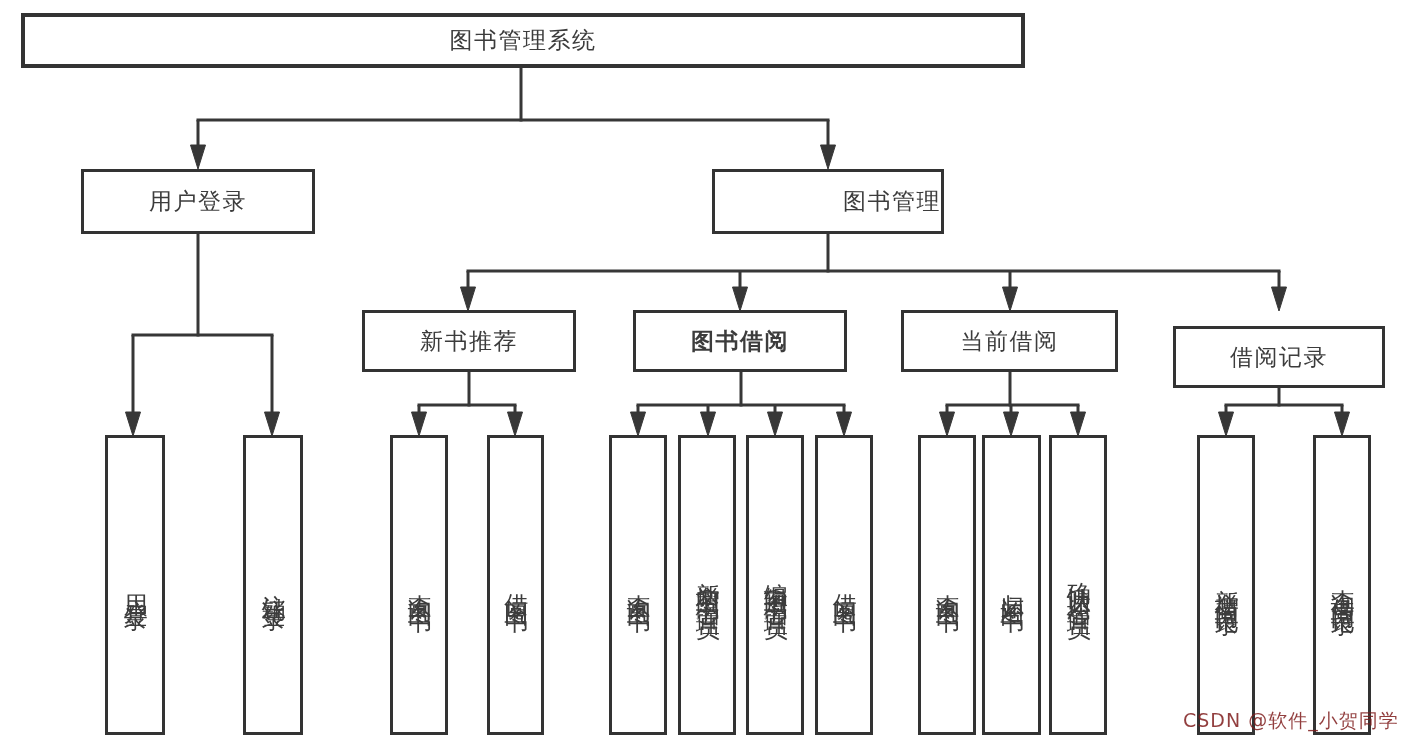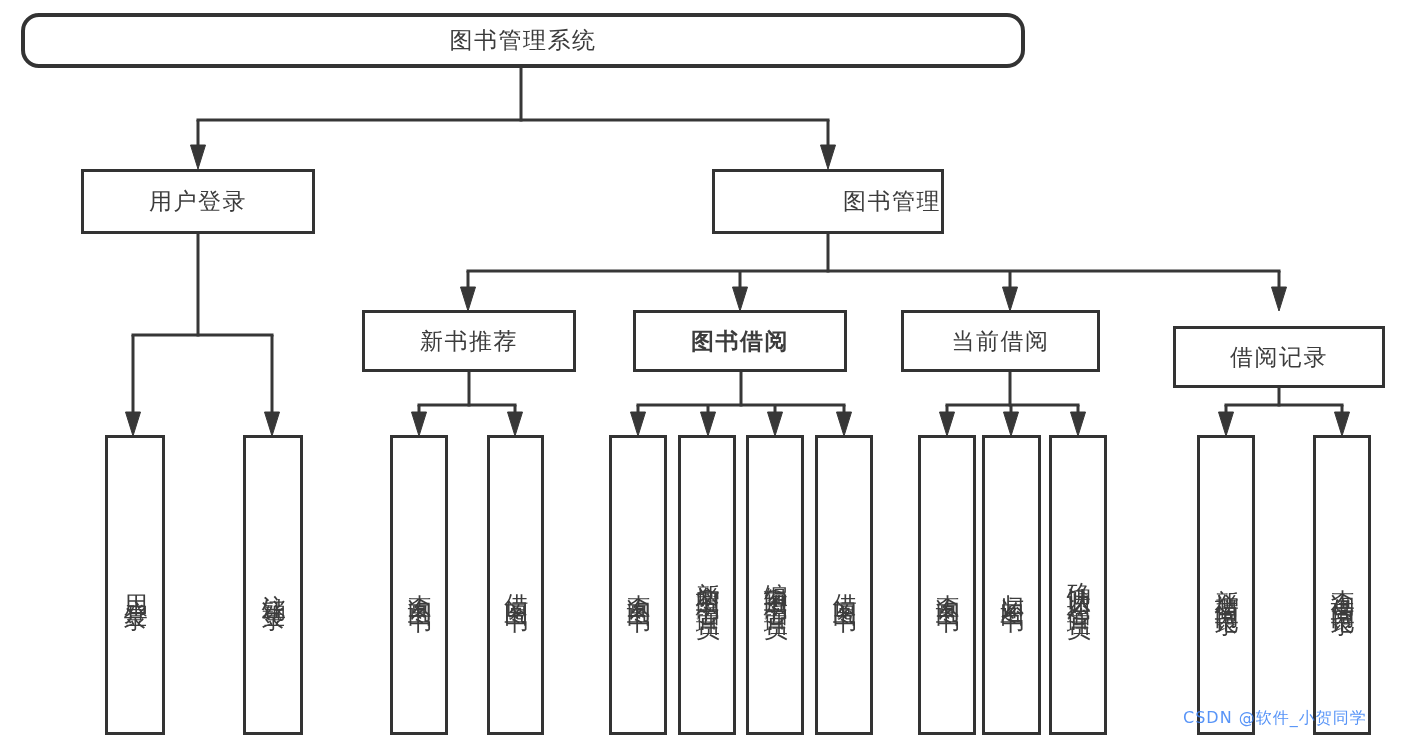--- a/index.html
+++ b/index.html
@@ -40,21 +40,20 @@
     justify-content: center;
   }
   .h-box span {
     font-size: 23px;
     color: #3c3c3c;
     letter-spacing: 1.5px;
     white-space: nowrap;
   }
   .root-box {
     border-width: 4px;
-    border-radius: 18px;
   }
   .v-box {
     position: absolute;
     top: 435px;
     height: 300px;
     box-sizing: border-box;
     border: 3px solid #333333;
     background: #ffffff;
     display: flex;
     align-items: center;
@@ -66,23 +65,23 @@
     font-size: 24px;
     letter-spacing: 5px;
     line-height: 1.15;
     color: #3c3c3c;
     white-space: nowrap;
   }
   .watermark {
     position: absolute;
     left: 1183px;
     top: 708px;
-    font-size: 16px;
+    font-size: 19px;
     letter-spacing: 1px;
-    color: #3b82f6;
+    color: #7f1d1d;
     opacity: 0.85;
     white-space: nowrap;
     z-index: 5;
   }
 </style>
 </head>
 <body>
 
 <div class="stage">
 
@@ -172,21 +171,21 @@
   <div class="h-box" style="left:712px; top:169px; width:232px; height:65px;justify-content:flex-end;">
     <span>图书管理</span>
   </div>
 
   <div class="h-box" style="left:362px; top:310px; width:214px; height:62px;">
     <span>新书推荐</span>
   </div>
   <div class="h-box" style="left:633px; top:310px; width:214px; height:62px;font-weight:bold;">
     <span>图书借阅</span>
   </div>
-  <div class="h-box" style="left:901px; top:310px; width:199px; height:62px;">
+  <div class="h-box" style="left:901px; top:310px; width:217px; height:62px;">
     <span>当前借阅</span>
   </div>
   <div class="h-box" style="left:1173px; top:310px; width:212px; height:62px;margin-top:16px;">
     <span>借阅记录</span>
   </div>
 
   <div class="v-box" style="left:105px; width:60px;">
     <span>用户登录</span>
   </div>
   <div class="v-box" style="left:243px; width:60px;">

